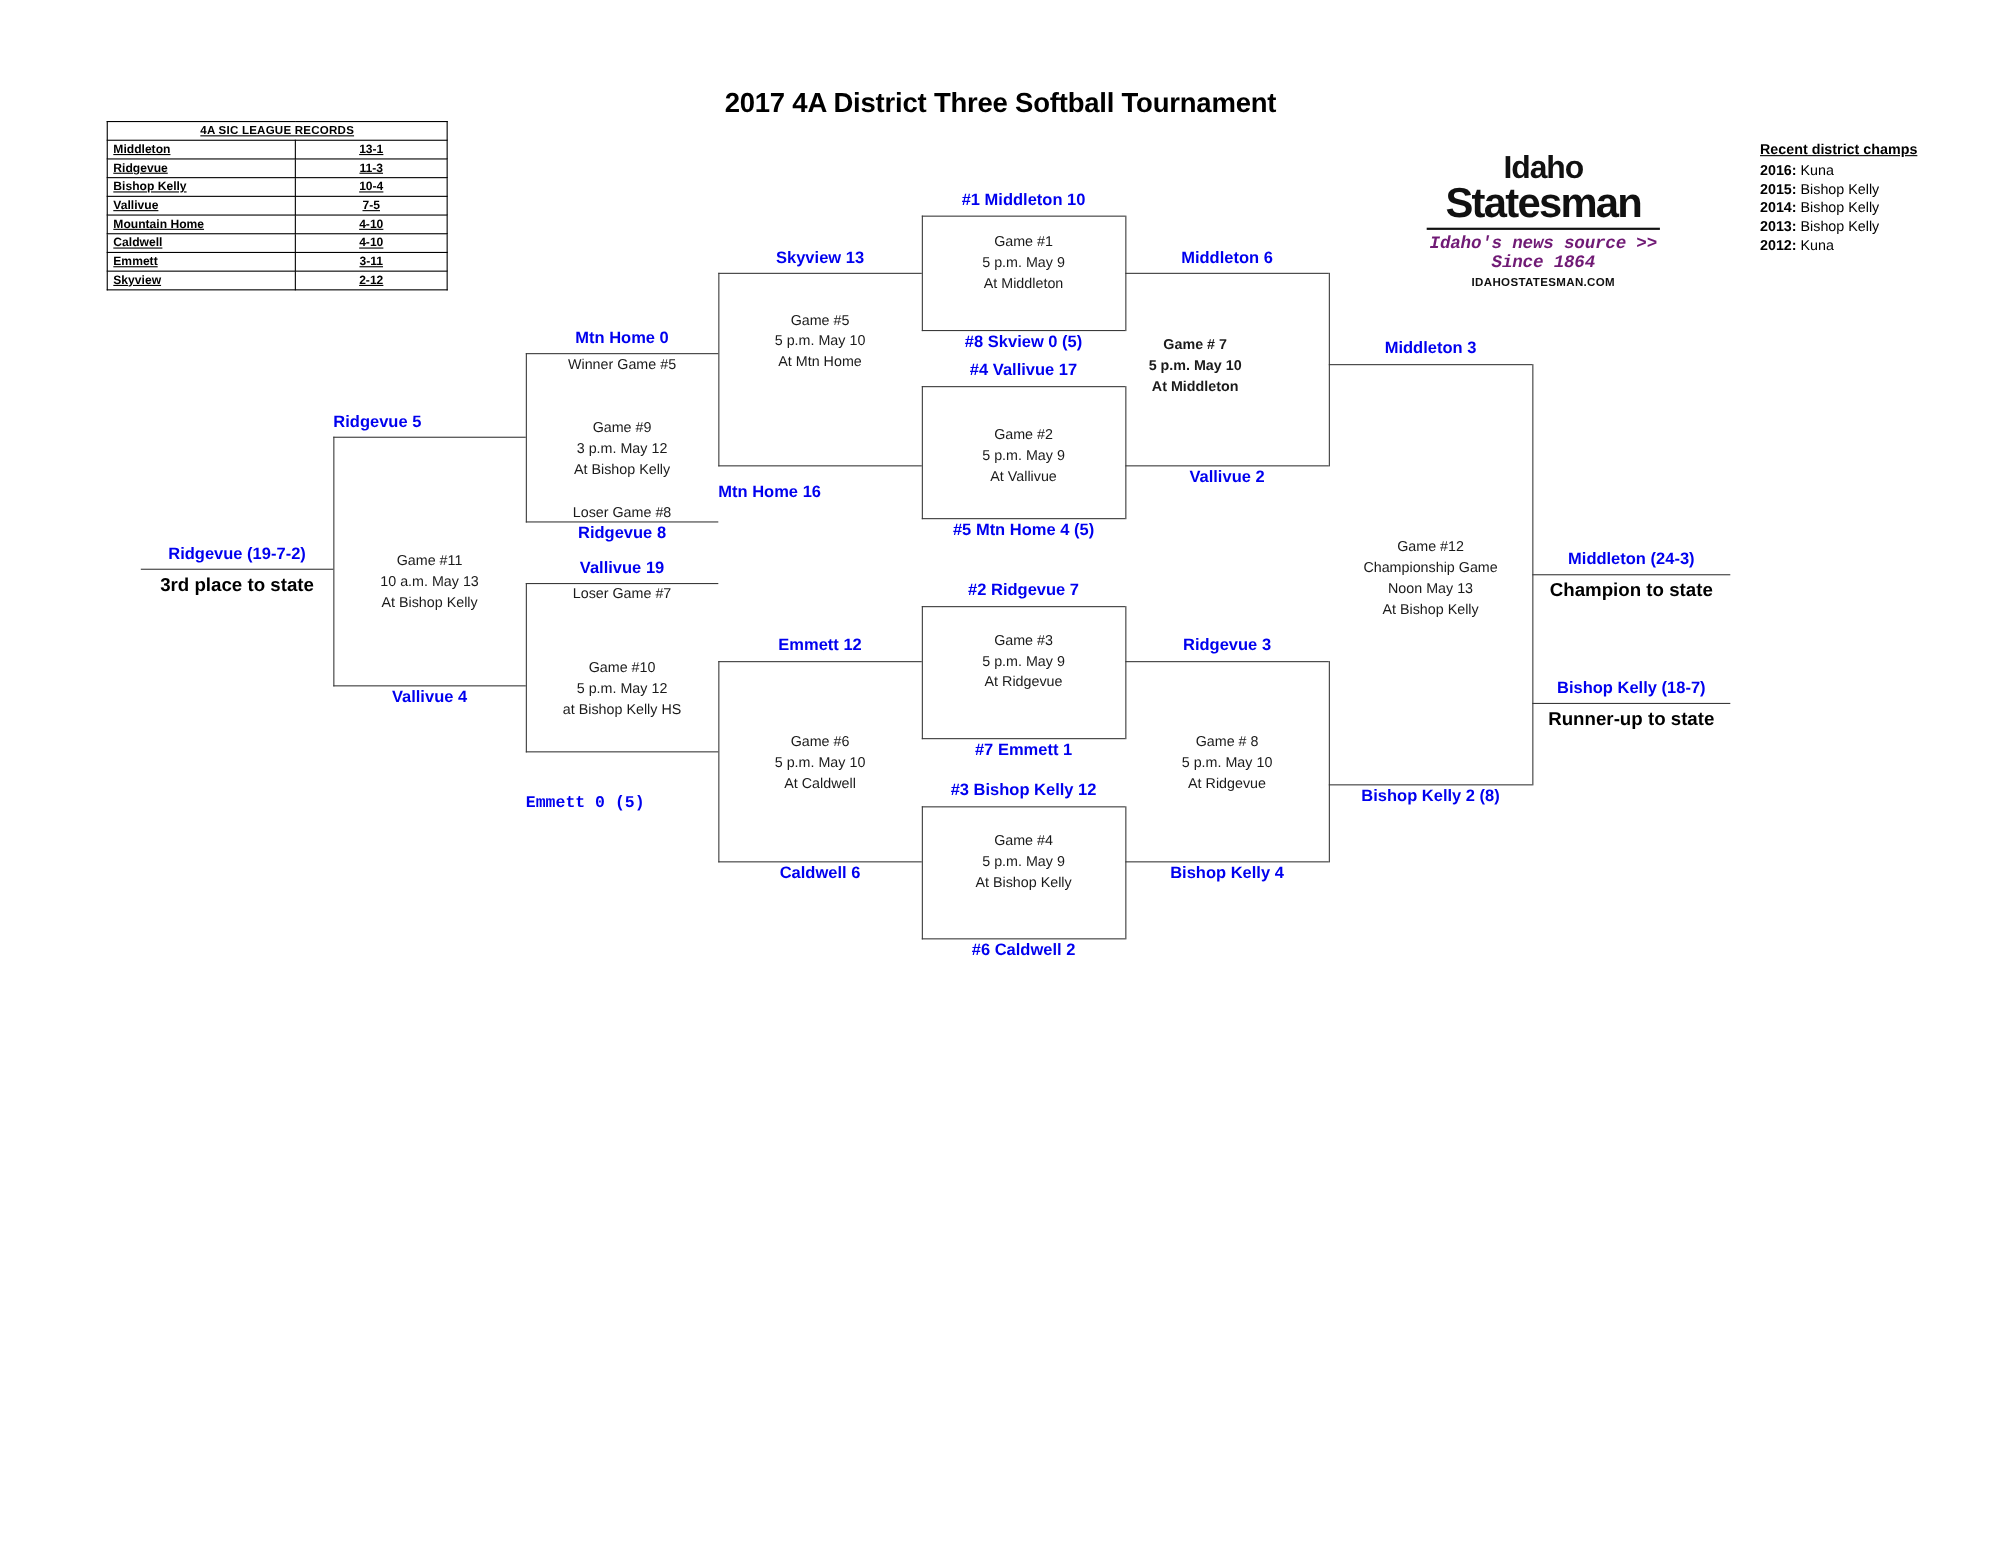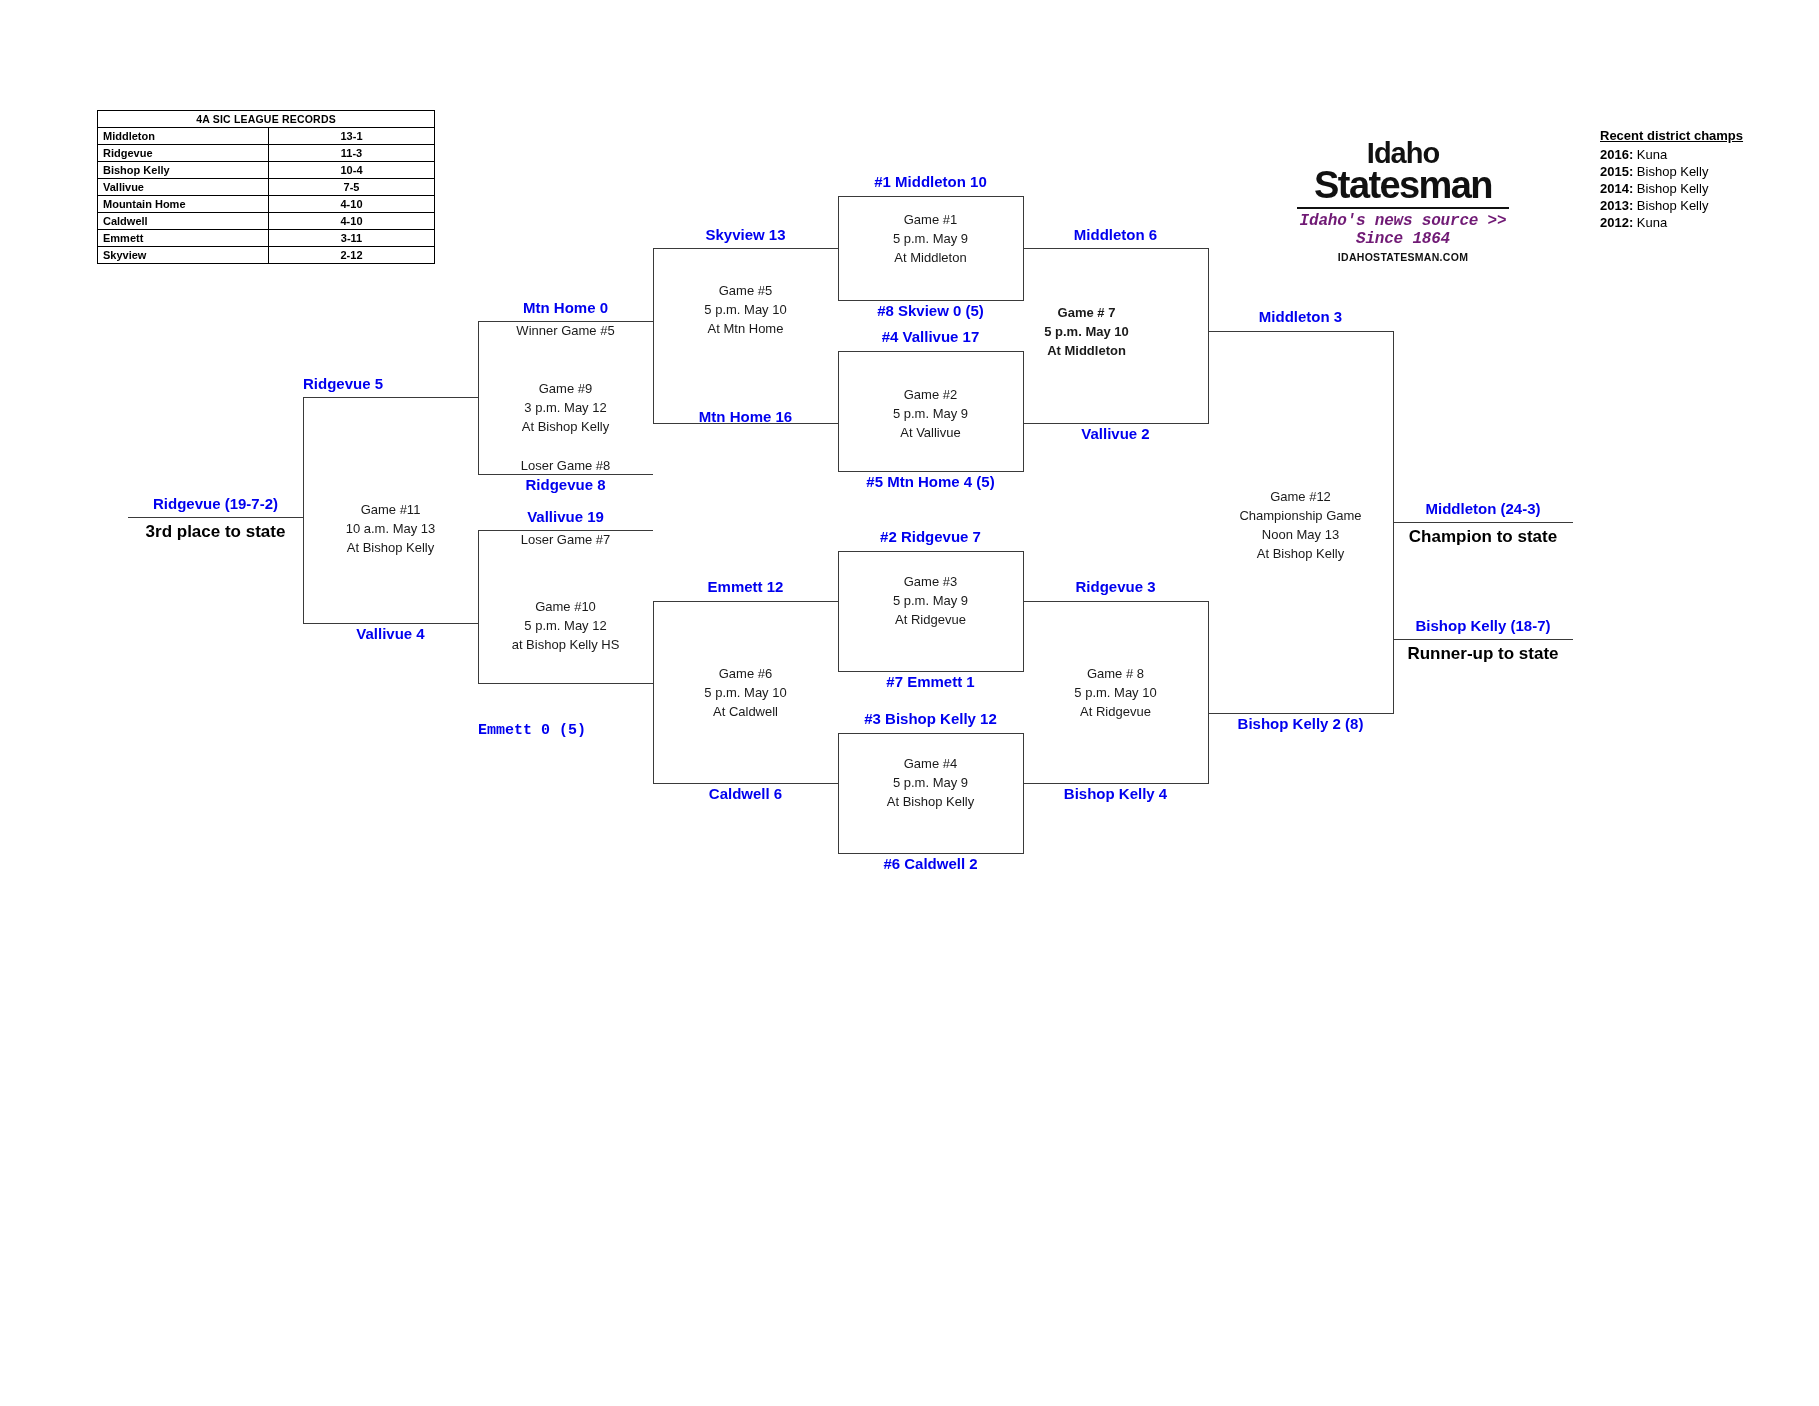--- a/index.html
+++ b/index.html
@@ -44,23 +44,24 @@
     text-align: center;
     font-size: 25px;
     font-weight: bold;
     letter-spacing: -0.2px;
     color: #000;
   }
 
   
   #records {
     left: 97px; top: 110px;
-    width: 338px;
+    width: 310px;
     border-collapse: collapse;
     font-size: 11px;
+    text-decoration: underline;
   }
   #records td, #records th {
     border: 1px solid #000;
     padding: 1px 5px;
     font-weight: bold;
     line-height: 14px;
     height: 14px;
   }
   #records th {
     text-align: center;
@@ -125,20 +126,21 @@
   .vline { position: absolute; border-left: 1.6px solid #3a3a3a; width: 0; }
 
   .gamebox { position: absolute; text-align: center; }
   .gamebox div { line-height: 19px; }
 </style>
 </head>
 <body>
 
 <div id="page">
 
+  <div class="abs" id="title">2017 4A District Three Softball Tournament</div>
 
   <table class="abs" id="records">
     <tbody>
         <tr>
       <th colspan="2">4A SIC LEAGUE RECORDS</th>
     </tr>
     <tr>
       <td class="team">Middleton</td>
       <td class="rec">13-1</td>
     </tr>
@@ -277,21 +279,21 @@
   <div class="abs blk-b ctr" style="left:1393px; top:527px; width:180px;">Champion to state</div>
 
   <div class="hline" style="left:1393px; top:639px; width:180px;"></div>
   <div class="abs blue" style="left:1393px; top:617px; width:180px; text-align:center;">Bishop Kelly (18-7)</div>
   <div class="abs blk-b ctr" style="left:1393px; top:644px; width:180px;">Runner-up to state</div>
 
   <div class="hline" style="left:653px; top:248px; width:185px;"></div>
   <div class="hline" style="left:653px; top:423px; width:185px;"></div>
   <div class="vline" style="left:653px; top:248px; height:176px;"></div>
   <div class="abs blue" style="left:653px; top:226px; width:185px; text-align:center;">Skyview 13</div>
-  <div class="abs blue" style="left:653px; top:408px; width:185px; text-align:center;">Mtn Home 16</div>
+  <div class="abs blue" style="left:653px; top:439px; width:185px; text-align:left;">Mtn Home 16</div>
   <div class="gamebox blk" style="left:653px; top:281px; width:185px;">
     <div>Game #5</div>
     <div>5 p.m. May 10</div>
     <div>At Mtn Home</div>
   </div>
 
   <div class="hline" style="left:653px; top:601px; width:185px;"></div>
   <div class="hline" style="left:653px; top:783px; width:185px;"></div>
   <div class="vline" style="left:653px; top:601px; height:183px;"></div>
   <div class="abs blue" style="left:653px; top:578px; width:185px; text-align:center;">Emmett 12</div>

